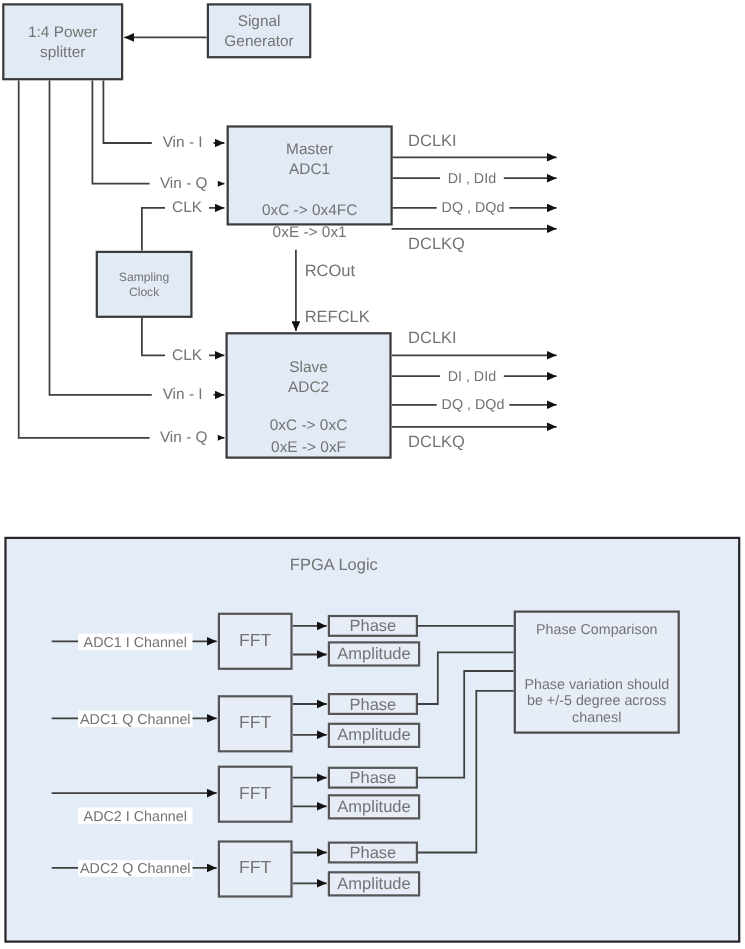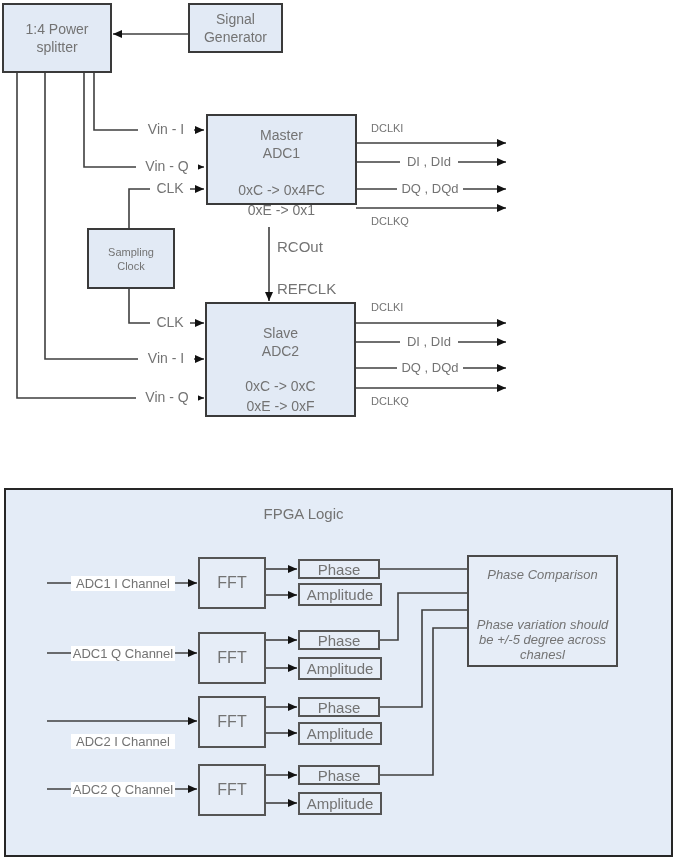--- a/index.html
+++ b/index.html
@@ -3,21 +3,21 @@
 <meta charset="utf-8">
 <style>
   html,body{margin:0;padding:0;background:#ffffff;}
   #stage{position:relative;width:677px;height:863px;background:#ffffff;
          font-family:"Liberation Sans",sans-serif;color:#737373;overflow:hidden;}
   .box{position:absolute;background:#e2eaf5;border:2px solid #3a3a3a;box-sizing:border-box;}
   .softbox{position:absolute;background:#e6edf7;border:2px solid #555555;box-sizing:border-box;
            display:flex;align-items:center;justify-content:center;}
   .ctr{display:flex;align-items:center;justify-content:center;text-align:center;}
   .lbl{position:absolute;background:#ffffff;text-align:center;font-size:13px;line-height:15px;}
-  .sig{position:absolute;font-size:11px;line-height:15px;background:#ffffff;}
+  .sig{position:absolute;font-size:15px;line-height:15px;background:#ffffff;}
   svg{position:absolute;left:0;top:0;pointer-events:none;}
   .adc-name{position:absolute;left:0;right:0;text-align:center;font-size:14px;line-height:18px;}
   .adc-regs{position:absolute;left:0;right:0;text-align:center;font-size:14px;line-height:20px;}
   .small{font-size:11px;line-height:14px;}
 </style>
 </head>
 <body>
 
 <div id="stage">
 
@@ -163,18 +163,18 @@
   <div class="softbox" style="left:198px;top:764px;width:68px;height:52px;font-size:16px;">
     <span>FFT</span>
   </div>
   <div class="softbox" style="left:298px;top:765px;width:82px;height:20px;font-size:15px;">
     <span>Phase</span>
   </div>
   <div class="softbox" style="left:298px;top:792px;width:84px;height:23px;font-size:15px;">
     <span>Amplitude</span>
   </div>
 
-  <div class="softbox" style="left:467px;top:555px;width:151px;height:112px;flex-direction:column;justify-content:center;border-color:#4a4a4a;font-style:italic;">
+  <div class="softbox" style="left:467px;top:555px;width:151px;height:112px;flex-direction:column;justify-content:flex-start;border-color:#4a4a4a;">
     <div style="margin-top:7px;font-size:13px;text-align:center;">Phase Comparison</div>
     <div style="margin-top:35px;font-size:13px;line-height:15px;text-align:center;padding:0 4px;">Phase variation should be +/-5 degree across chanesl</div>
   </div>
 
 </div>
 
 </body></html>

